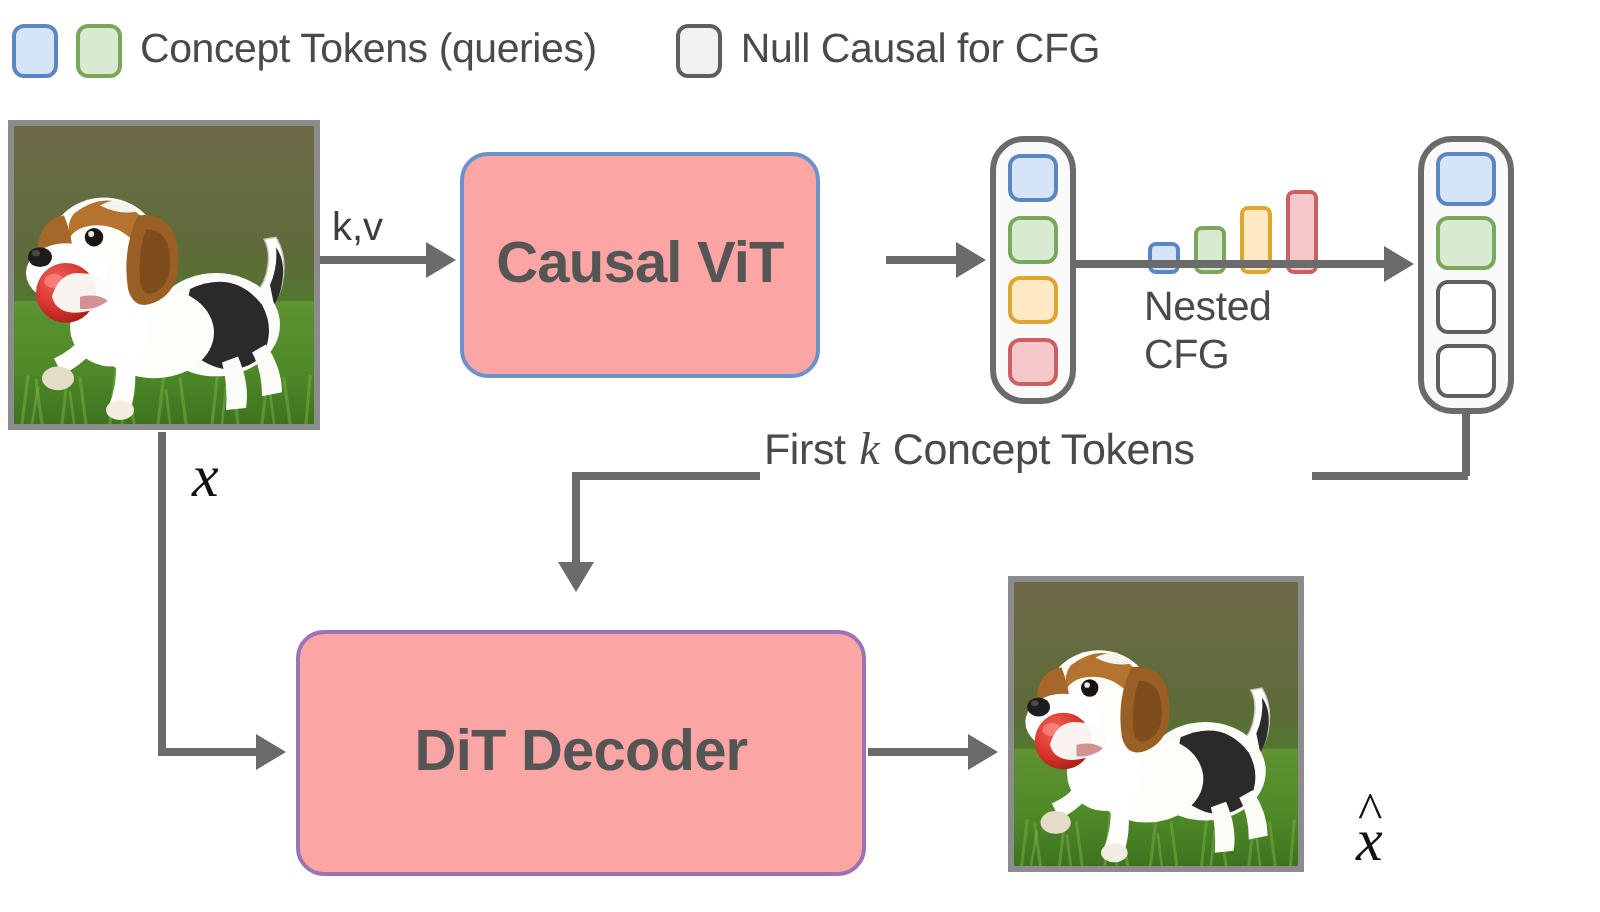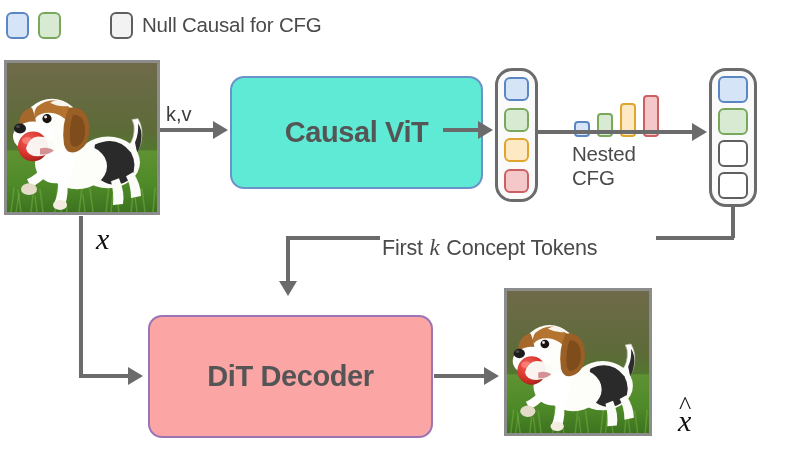--- a/index.html
+++ b/index.html
@@ -71,22 +71,22 @@
     align-items: center;
     justify-content: center;
     text-align: center;
     color: #555555;
     font-size: 29px;
     font-weight: 700;
     line-height: 1.18;
     letter-spacing: -0.4px;
   }
   #box-encoder {
-    left: 230px; top: 76px; width: 253px; height: 113px;
-    background: #5eead4;
+    left: 230px; top: 76px; width: 180px; height: 113px;
+    background: #fca5a5;
     border: 2.5px solid #6b93c9;
   }
   #box-decoder {
     left: 148px; top: 315px; width: 285px; height: 123px;
     background: #fca5a5;
     border: 2.5px solid #9b74b5;
   }
 
   
   .stack {
@@ -179,21 +179,21 @@
     left: 166px; top: 103px;
     font-size: 20px; font-weight: 400;
     color: #3d3d3d;
   }
   #label-condition {
     left: 232px; top: 251px;
     font-size: 21.5px;
     letter-spacing: -0.2px;
   }
   #label-firstk {
-    left: 382px; top: 235px;
+    left: 382px; top: 212px;
     font-size: 21.5px;
     letter-spacing: -0.2px;
   }
   #label-firstk .ital {
     font-family: "Liberation Serif", serif;
     font-style: italic;
     font-size: 23px;
     padding: 0 1px;
   }
   .mathvar {
@@ -213,20 +213,21 @@
 </style>
 </head>
 <body>
 
 <div id="canvas">
 
   <div class="legend">
     <div class="legend-group">
       <span class="legend-swatch sw-blue"></span>
       <span class="legend-swatch sw-green"></span>
+      <span class="legend-label">Concept Tokens (queries)</span>
     </div>
     <span class="legend-gap"></span>
     <div class="legend-group">
       <span class="legend-swatch sw-null"></span>
       <span class="legend-label">Null Causal for CFG</span>
     </div>
   </div>
 
   <div class="photo" id="photo-input">
     <svg viewBox="0 0 150 150" preserveAspectRatio="none">

